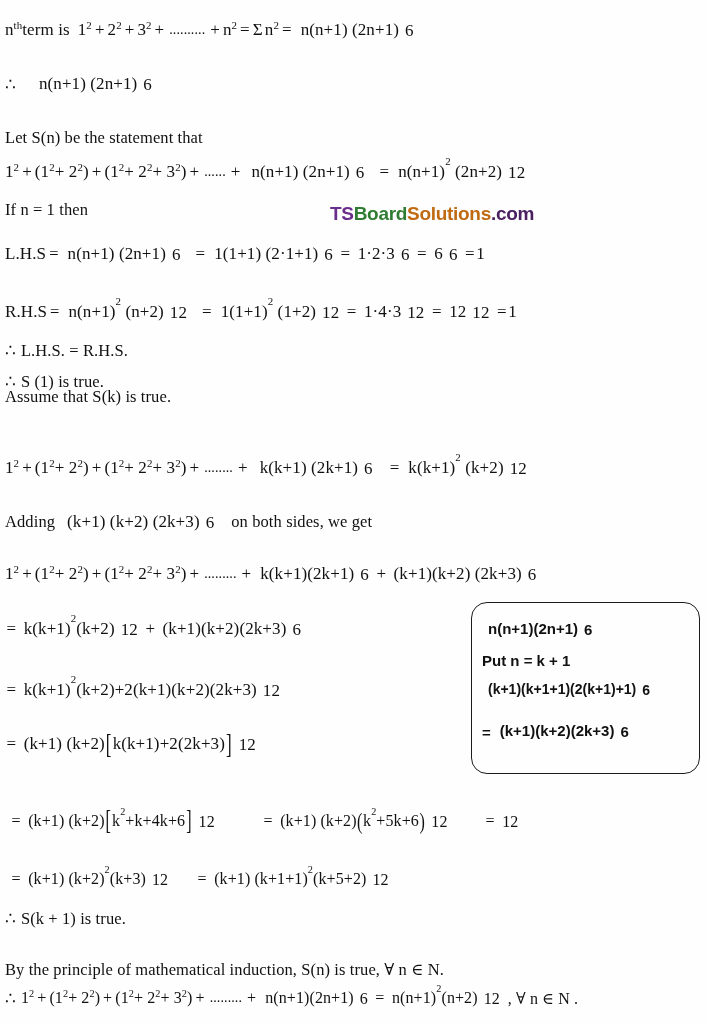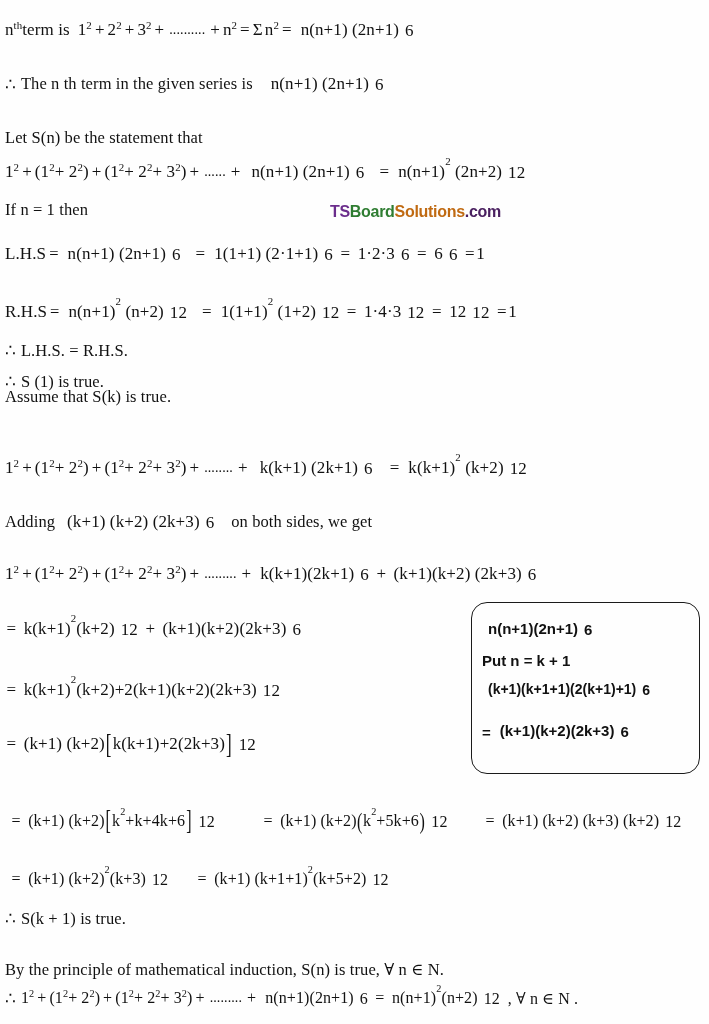--- a/index.html
+++ b/index.html
@@ -91,21 +91,21 @@
     transform: scaleY(1.65);
     transform-origin: center;
     padding: 0 1px;
   }
 
   
   .watermark {
     position: absolute;
     font-family: "Liberation Sans", "DejaVu Sans", sans-serif;
     font-weight: bold;
-    font-size: 16px;
+    font-size: 19px;
     letter-spacing: -0.3px;
     white-space: nowrap;
   }
 
   
   .callout {
     position: absolute;
     border: 1.6px solid #1b1b1b;
     border-radius: 16px;
     background: transparent;
@@ -163,21 +163,20 @@
       <span class="frac">
         <span class="num">n(n+1) (2n+1)</span>
         <span class="bar"></span>
         <span class="den">6</span>
       </span>
     </span>
   </div>
 
   <div class="row" style="left:5px; top:62px;">
     <span class="therefore">∴</span>
-    <span class="txt" style="font-size:16.5px;">The n th term in the given series is</span>
     <span class="m" style="margin-left:12px;">
       <span class="frac">
         <span class="num">n(n+1) (2n+1)</span>
         <span class="bar"></span>
         <span class="den">6</span>
       </span>
     </span>
   </div>
 
   <div class="row" style="left:5px; top:128px;">
@@ -475,21 +474,20 @@
         <span class="bar"></span>
         <span class="den">12</span>
       </span>
     </span>
   </div>
 
   <div class="row" style="left:484px; top:800px;">
     <span class="m" style="font-size:16px;">
       <span class="op-tight">=</span>
       <span class="frac">
-        <span class="num">(k+1) (k+2) (k+3) (k+2)</span>
         <span class="bar"></span>
         <span class="den">12</span>
       </span>
     </span>
   </div>
 
   <div class="row" style="left:10px; top:858px;">
     <span class="m" style="font-size:16px;">
       <span class="op-tight">=</span>
       <span class="frac">

